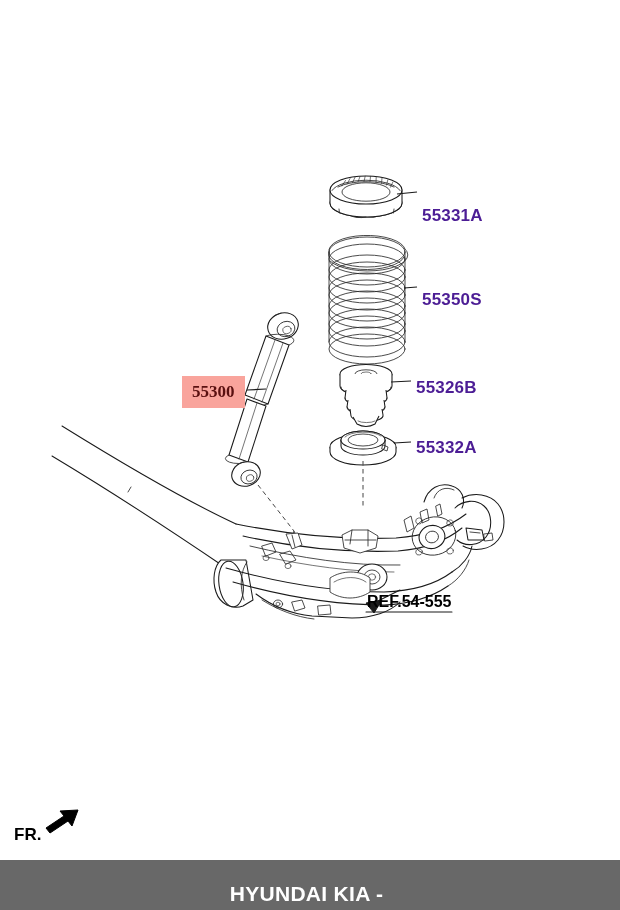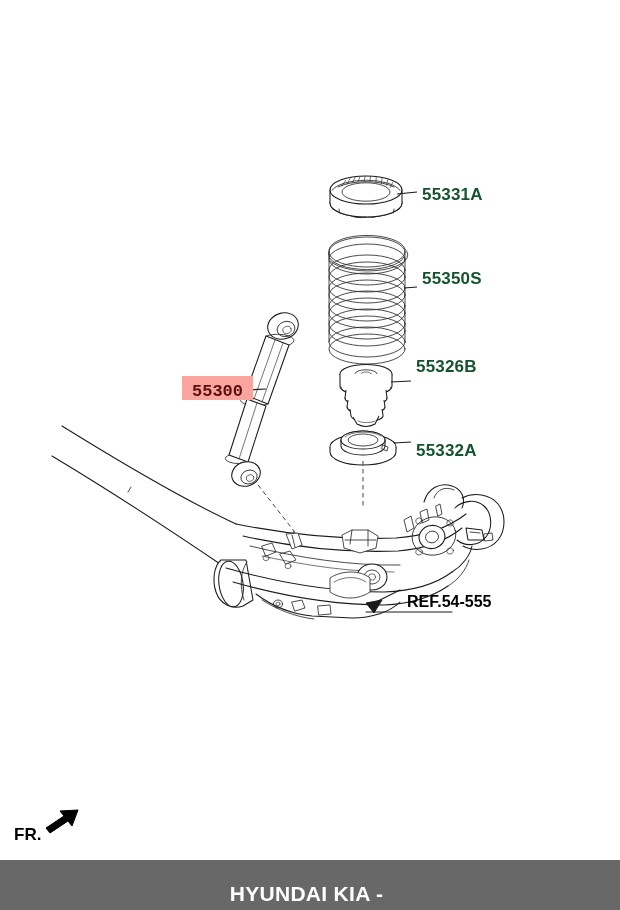--- a/index.html
+++ b/index.html
@@ -26,45 +26,45 @@
     position: absolute;
     left: 0; top: 0;
     width: 620px;
     height: 910px;
   }
   .part-label {
     position: absolute;
     font-family: "Liberation Sans", sans-serif;
     font-size: 17px;
     font-weight: 700;
-    color: #14532d;
+    color: #4c1d95;
     white-space: nowrap;
     letter-spacing: 0.2px;
     line-height: 1;
+    margin-top: 21px;
   }
   .label-highlight {
     position: absolute;
     background: #f9a49c;
-    padding: 7px 10px 0 10px;
-    font-family: Liberation Mono, monospace;
+    padding: 7px 10px 8px 10px;
+    font-family: Liberation Serif, serif;
     font-size: 17px;
     font-weight: 700;
     color: #5a1010;
     white-space: nowrap;
     line-height: 1;
   }
   .ref-label {
     position: absolute;
     font-family: "Liberation Sans", sans-serif;
     font-size: 16px;
     font-weight: 700;
     color: #000000;
     white-space: nowrap;
     line-height: 1;
-    margin-left: 40px;
   }
   #fr-marker {
     position: absolute;
     left: 14px;
     top: 826px;
     font-family: "Liberation Sans", sans-serif;
     font-size: 17px;
     font-weight: 700;
     color: #000000;
     line-height: 1;
@@ -360,21 +360,21 @@
       <path d="M46,828 L64,816 L60,811 L78,810 L72,826 L68,821 L50,833 Z" fill="#000000" stroke="#000000" stroke-width="1"></path>
     </g>
   </svg>
 
   <div class="part-label" style="left:422px; top:186px;">55331A</div>
 
   <div class="part-label" style="left:422px; top:270px;">55350S</div>
 
   <div class="part-label" style="left:416px; top:358px;">55326B</div>
 
-  <div class="part-label" style="left:416px; top:442px;">55332A</div>
+  <div class="part-label" style="left:416px; top:418px;">55332A</div>
 
   <div class="label-highlight" style="left:182px; top:376px;">55300</div>
 
   <div class="ref-label" style="left:367px; top:594px;">REF.54-555</div>
 
   <div id="fr-marker">FR.</div>
 
   <div id="footer-bar">
     <div id="footer-inner">
       <span id="footer-brand">HYUNDAI  KIA -</span>

